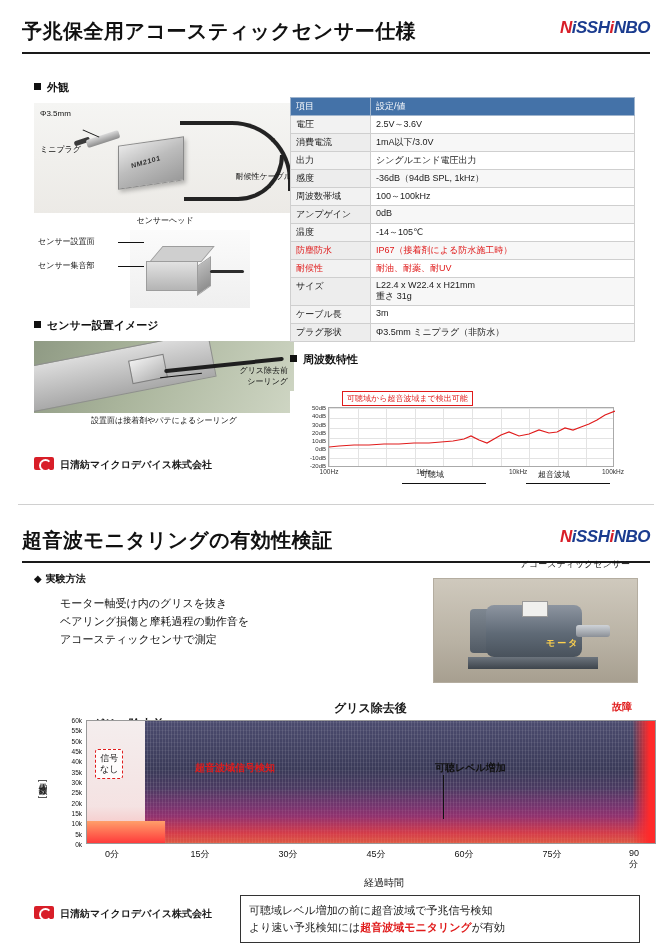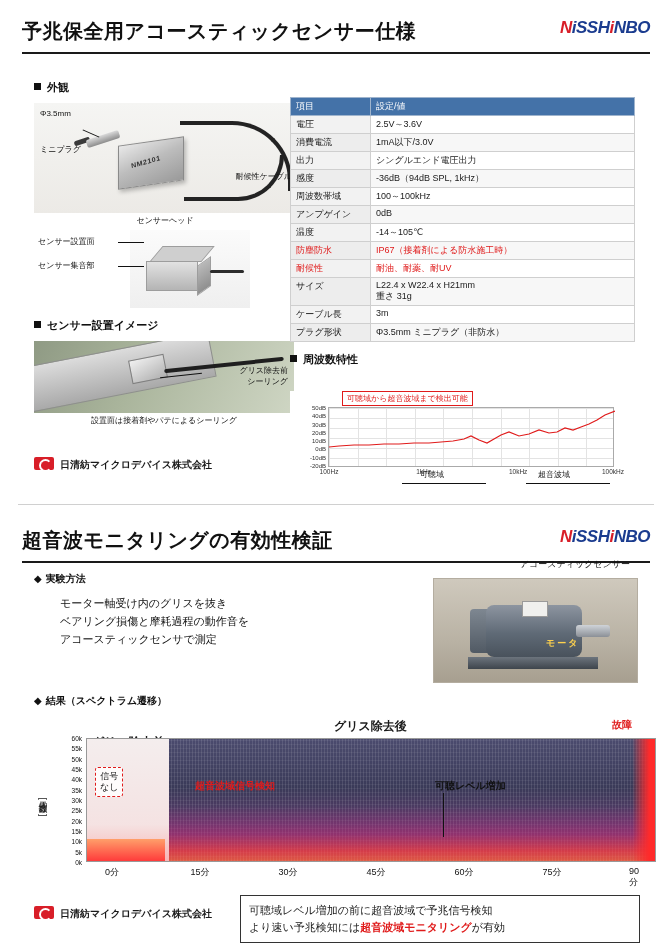--- a/index.html
+++ b/index.html
@@ -333,21 +333,21 @@
     background:
       linear-gradient(90deg, rgba(255,255,255,0) 0%, rgba(255,255,255,0) 96%, #ff2a2a 99%, #ff2a2a 100%),
       linear-gradient(180deg, rgba(40,40,90,.0) 0%, rgba(40,40,90,.0) 55%, rgba(180,40,120,.45) 78%, rgba(255,60,60,.55) 92%, rgba(255,120,60,.45) 100%),
       repeating-linear-gradient(90deg, rgba(255,255,255,.10) 0 1px, rgba(0,0,0,0) 1px 3px),
       repeating-linear-gradient(0deg, rgba(255,255,255,.06) 0 1px, rgba(0,0,0,0) 1px 4px),
       linear-gradient(180deg,#4b4b6e 0%, #3a3a58 40%, #5b3a6a 70%, #8d3a60 88%, #c2404a 100%);
     border: 1px solid #999;
     overflow: hidden;
   }
   .pre-region {
-    position:absolute; left: 0; top: 0; width: 82px; height: 100%;
+    position:absolute; left: 0; top: 0; width: 58px; height: 100%;
     background:
       linear-gradient(180deg, rgba(255,235,235,.15) 0%, rgba(255,180,180,.2) 70%, rgba(255,110,110,.45) 100%),
       #f2eeee;
   }
   .pre-band {
     position:absolute; left: 0; bottom: 0; width: 78px; height: 22px;
     background: linear-gradient(180deg,#ff9f6a,#ff3b3b);
   }
   .no-signal {
     position:absolute; left: 8px; top: 28px;
@@ -575,23 +575,20 @@
       <div class="motor-base"></div>
       <div class="motor-cap"></div>
       <div class="motor-body"></div>
       <div class="motor-shaft"></div>
       <div class="motor-sensor"></div>
       <div class="motor-label">モータ</div>
     </div>
     <div class="sensor-callout">アコースティックセンサー</div>
   </div>
 
-  <div class="diamond-head" style="margin-top:4px;">
-    <span class="d">◆</span><span>結果（スペクトラム遷移）</span>
-  </div>
 
   <div class="spectro-wrap">
     <div class="spec-title-left">グリス除去前</div>
     <div class="spec-title-mid">グリス除去後</div>
     <div class="spec-title-right">故障</div>
 
     <div class="ylabel-v">周波数[Hz]</div>
 
     <div class="yaxis-ticks">
       <span style="top:0%;">60k</span>

